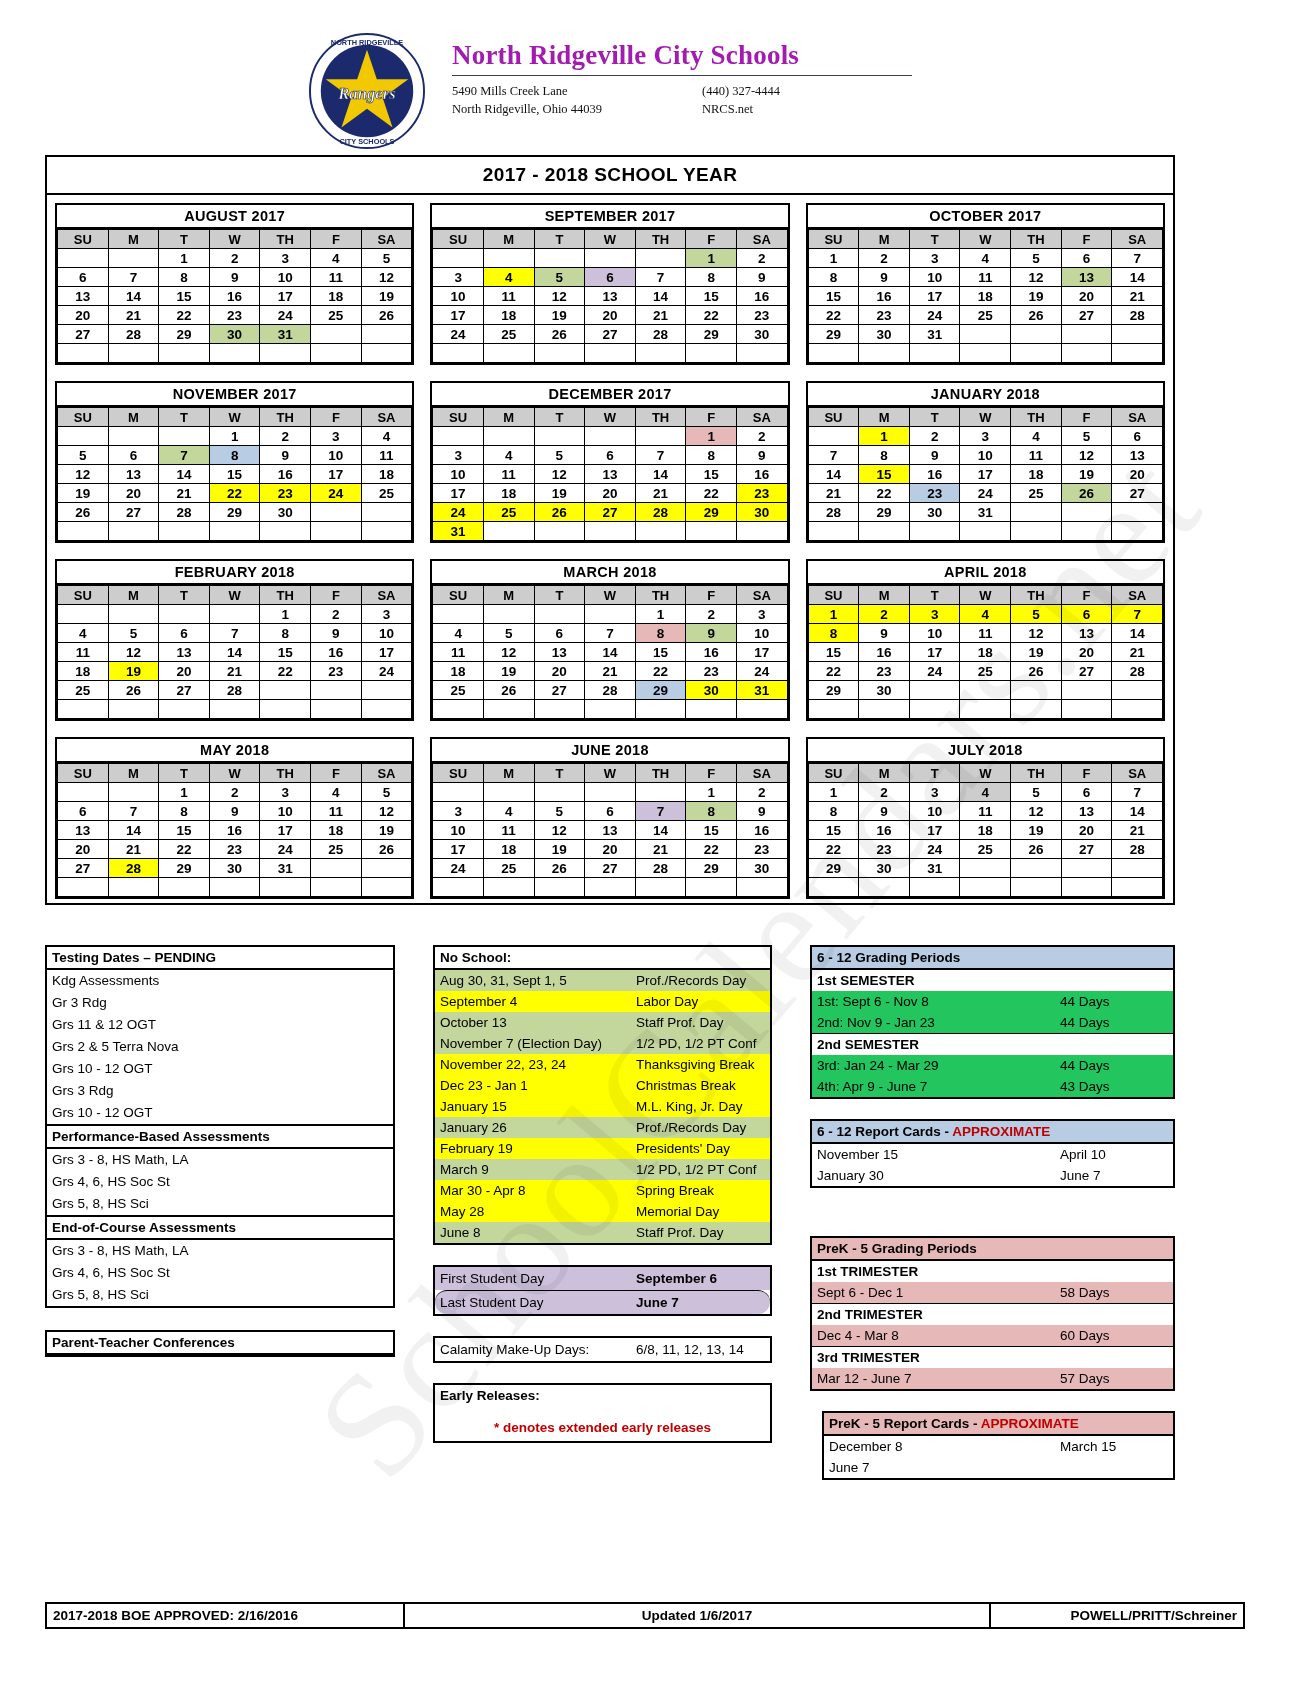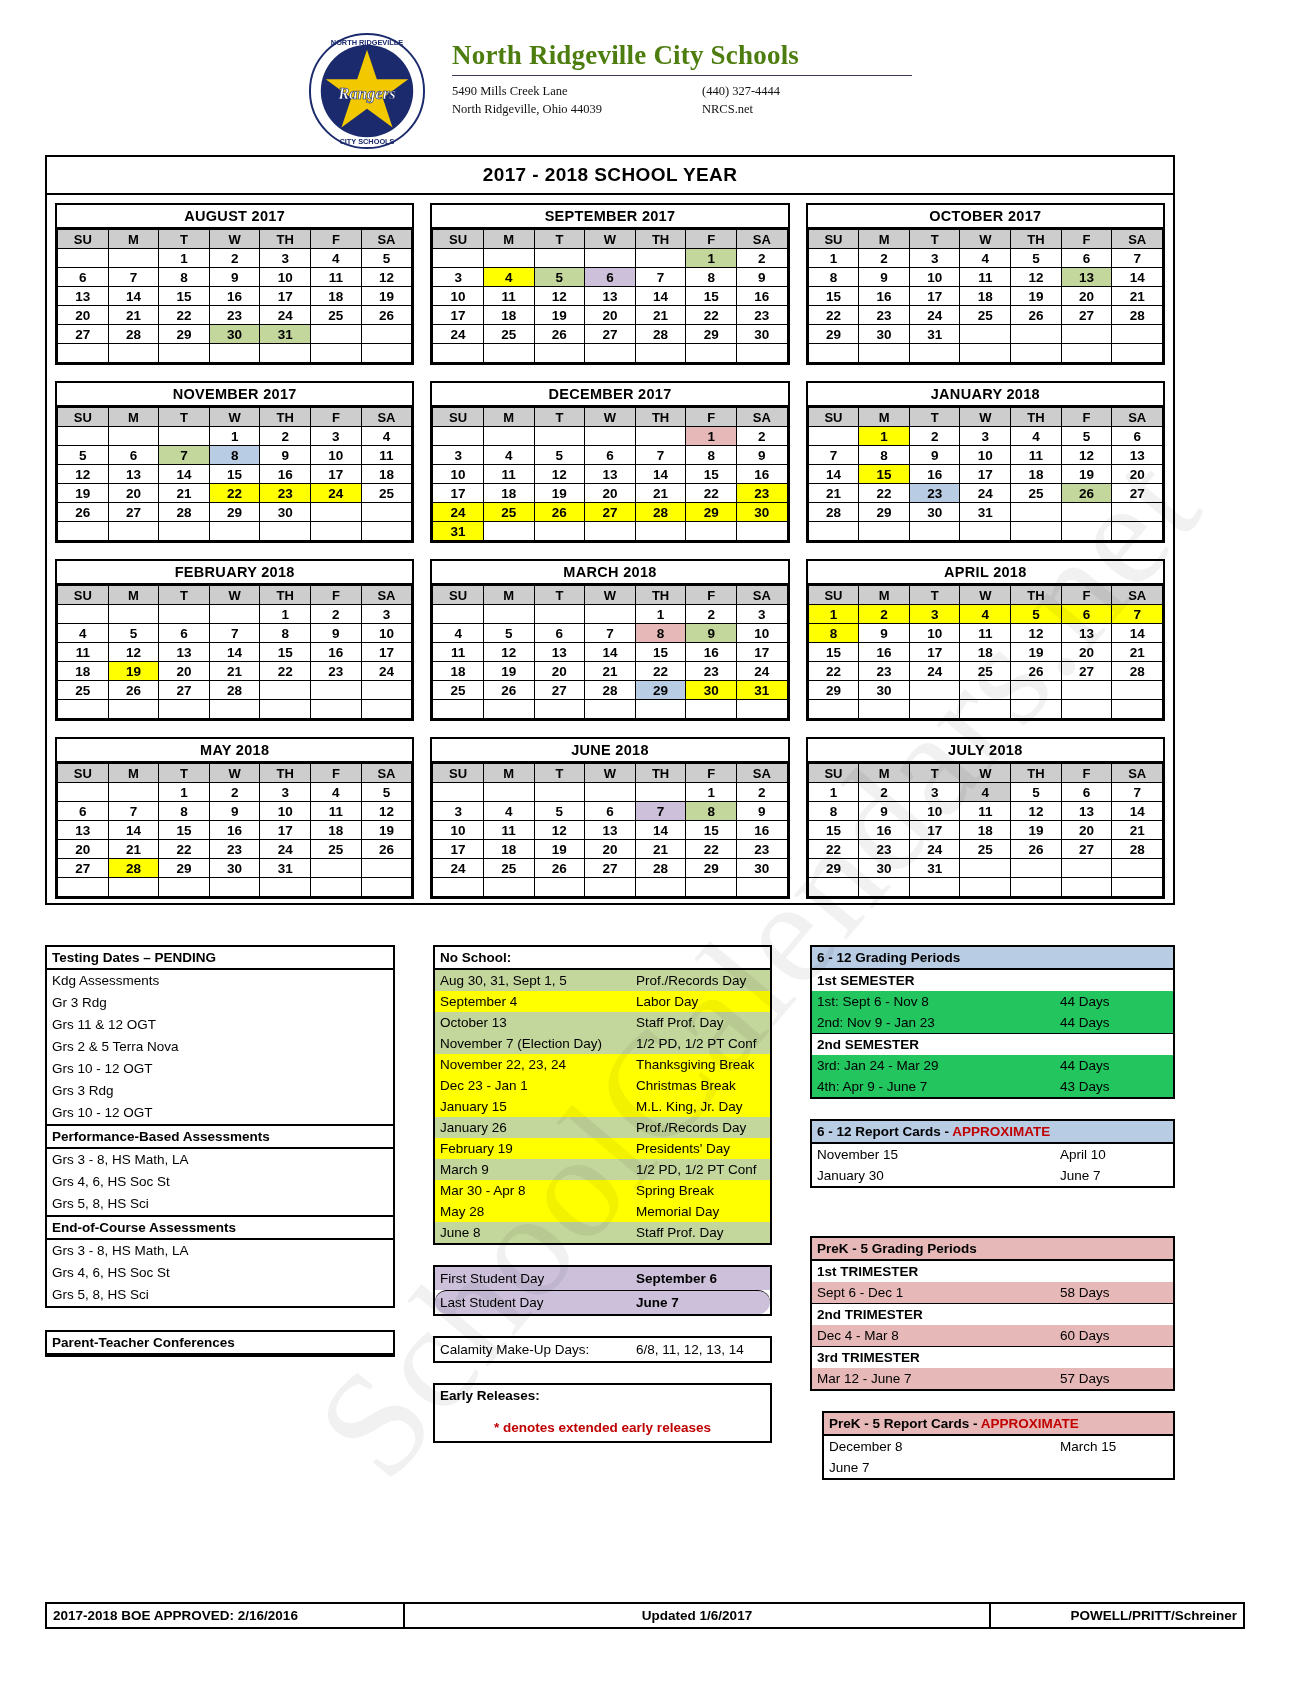--- a/index.html
+++ b/index.html
@@ -26,21 +26,21 @@
   
   .header { position: relative; height: 148px; padding-top: 26px; }
   .logo {
     position: absolute; left: 308px; top: 32px;
     width: 118px; height: 118px;
   }
   .org-block { position: absolute; left: 452px; top: 40px; width: 470px; }
   .org-title {
     font-family: "Liberation Serif", serif;
     font-weight: bold; font-size: 27px;
-    color: #4d7c0f; letter-spacing: 0.2px;
+    color: #a21caf; letter-spacing: 0.2px;
     white-space: nowrap;
   }
   .org-rule { border-bottom: 1.5px solid #3a3a5a; margin-top: 4px; width: 460px; }
   .org-addr {
     display: flex; margin-top: 7px;
     font-family: "Liberation Serif", serif;
     font-size: 12.5px; color: #111; line-height: 1.42;
   }
   .org-addr .col1 { width: 250px; }
 

